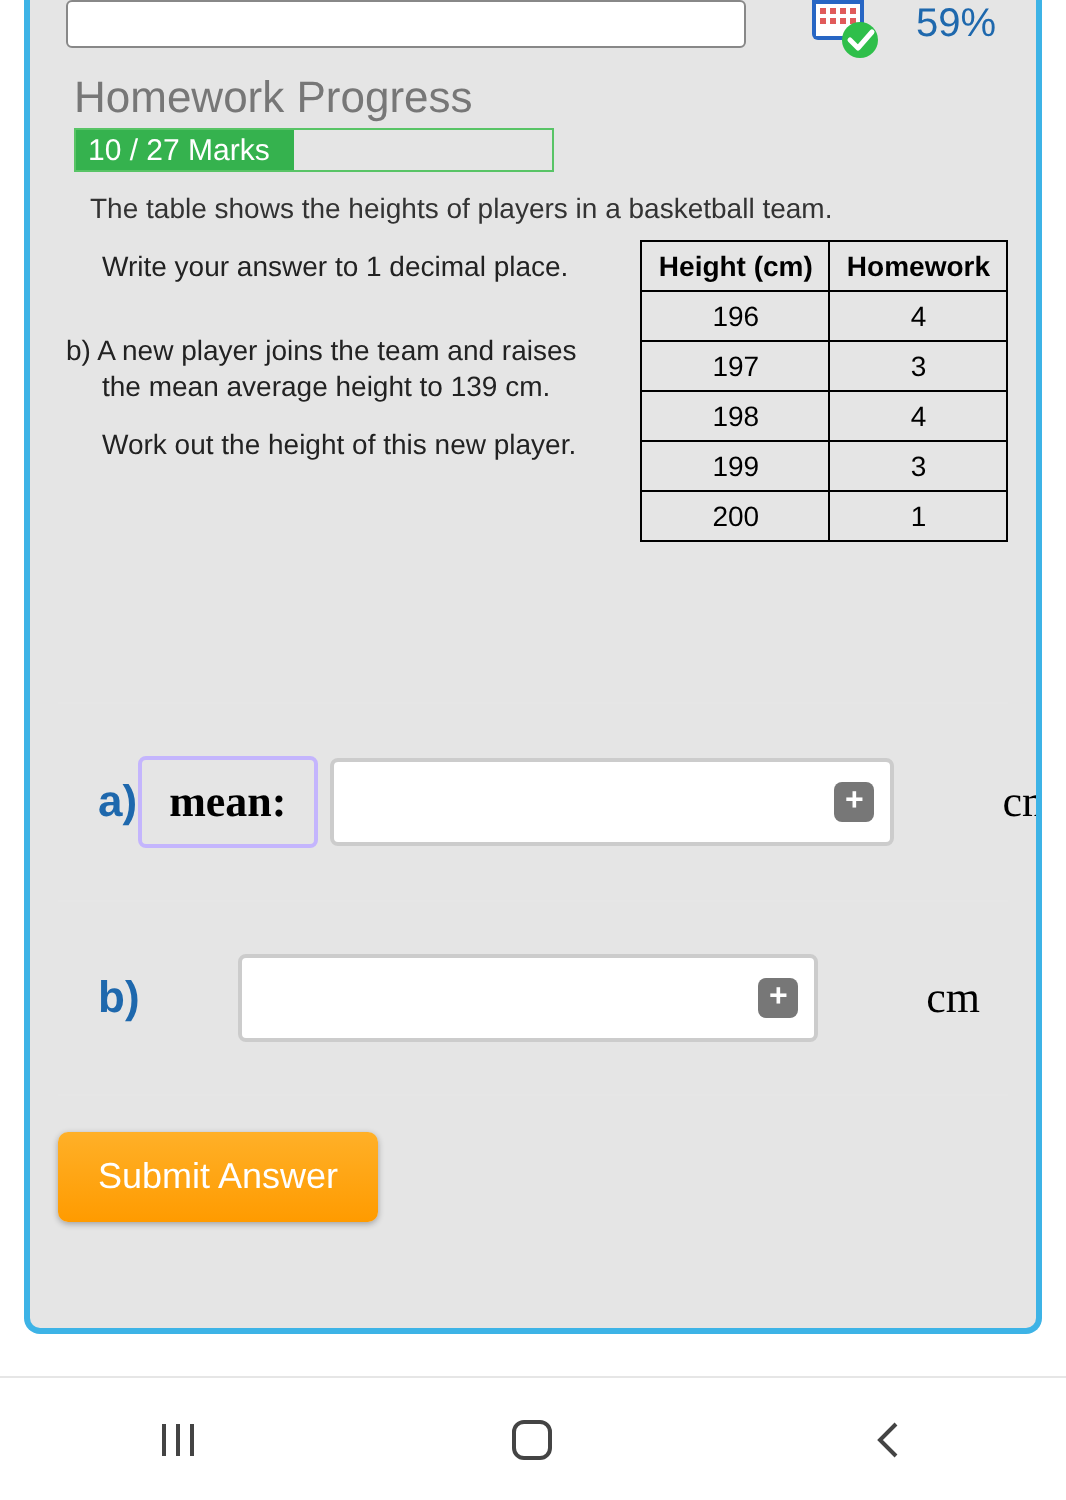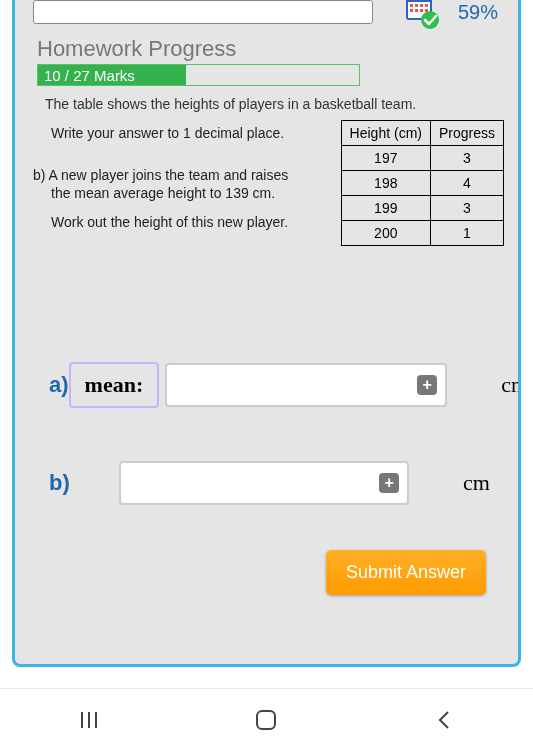--- a/index.html
+++ b/index.html
@@ -50,21 +50,21 @@
     color: #777;
     font-size: 22px;
     padding: 6px 2px 2px 22px;
   }
   .marks-row {
     margin: 0 0 0 22px;
     position: relative;
   }
   .marks-bar {
     height: 22px;
-    width: 323px;
+    width: 240px;
     border: 1px solid #58c466;
     display:flex;
   }
   .marks-fill {
     background: #35b24e;
     color:#fff;
     font-size: 15px;
     display:flex; align-items:center;
     padding: 0 6px;
     height:100%;
@@ -87,21 +87,21 @@
   table.data {
     border-collapse: collapse;
     font-size: 14px;
   }
   table.data th, table.data td {
     border: 1px solid #000;
     padding: 4px 8px;
     text-align: center;
     min-width: 70px;
   }
-  table.data th { font-weight: normal; text-align: right; }
+  table.data th { font-weight: bold; text-align: right; }
 
   .answer-area {
     margin: 80px 14px 0 14px;
     border-top: 1px solid #e6e6e6;
   }
   .ans-row {
     display:flex;
     align-items:center;
     padding: 26px 10px;
     border-bottom: 1px solid #e6e6e6;
@@ -148,21 +148,21 @@
     color:#fff;
     cursor:pointer;
   }
   .plus-icon::before { content:"+"; font-weight:bold; font-size:16px; line-height:1; }
   .unit {
     font-family: Liberation Serif, serif;
     font-size: 22px;
     padding: 0 4px 0 10px;
     margin-left: 44px;
   }
-  .submit-wrap { display:flex; justify-content:flex-end; padding: 18px 18px 0 0; }
+  .submit-wrap { display:flex; padding: 18px 18px 0 0; }
   .submit-btn {
     background: linear-gradient(#ffb028,#ff9b00);
     color:#fff;
     font-size: 18px;
     border:none;
     border-radius: 5px;
     padding: 12px 20px;
     box-shadow: 0 1px 3px rgba(0,0,0,.3);
     cursor:pointer;
   }
@@ -224,22 +224,26 @@
       <p>
         <span class="lab">b) A new player joins the team and raises</span>
         <span class="indent">the mean average height to 139 cm.</span>
         <span class="indent" style="margin-top:10px">Work out the height of this new player.</span>
       </p>
     </div>
     <table class="data">
       <tbody>
           <tr>
         <th>Height (cm)</th>
-        <th>Progress</th>
+        <th>Homework</th>
       </tr>
+      <tr>
+            <td>196</td>
+            <td>4</td>
+          </tr>
       <tr>
             <td>197</td>
             <td>3</td>
           </tr>
       <tr>
             <td>198</td>
             <td>4</td>
           </tr>
       <tr>
             <td>199</td>

